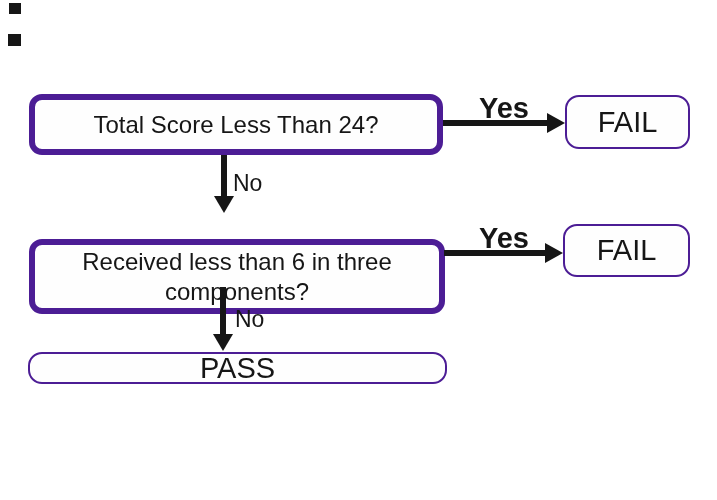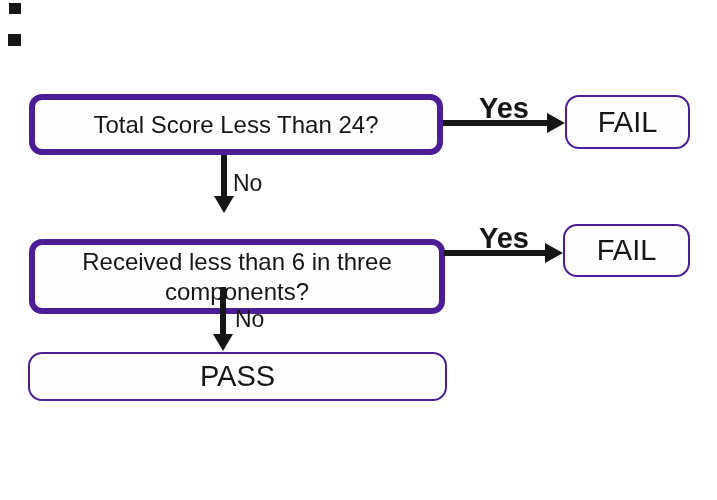--- a/index.html
+++ b/index.html
@@ -27,21 +27,21 @@
     text-align: center;
     color: #161616;
   }
   .question { font-size: 24px; line-height: 30px; }
   .terminal { font-size: 29px; border-width: 2.5px; border-radius: 14px; }
   .q1 { left: 29px;  top: 94px;  width: 414px; height: 61px; }
   .q2 { left: 29px;  top: 213px; width: 416px; height: 75px; margin-top: 26px; }
   .q2 .wrap { max-width: 370px; }
   .f1 { left: 565px; top: 95px;  width: 125px; height: 54px; }
   .f2 { left: 563px; top: 224px; width: 127px; height: 53px; }
-  .p1 { left: 28px;  top: 352px; width: 419px; height: 49px; }
+  .p1 { left: 28px;  top: 352px; width: 419px; height: 32px; }
 
   .hline, .vline { position: absolute; background: #161616; }
   .h1 { left: 443px; top: 120px; width: 105px; height: 6px; }
   .h2 { left: 444px; top: 250px; width: 102px; height: 6px; }
   .v1 { left: 221px; top: 155px; width: 6px;  height: 42px; }
   .v2 { left: 220px; top: 287px; width: 6px;  height: 48px; }
 
   .tri { position: absolute; width: 0; height: 0; }
   .tri-right { border-top: 10px solid transparent; border-bottom: 10px solid transparent; border-left: 18px solid #161616; }
   .tri-down  { border-left: 10px solid transparent; border-right: 10px solid transparent; border-top: 17px solid #161616; }

